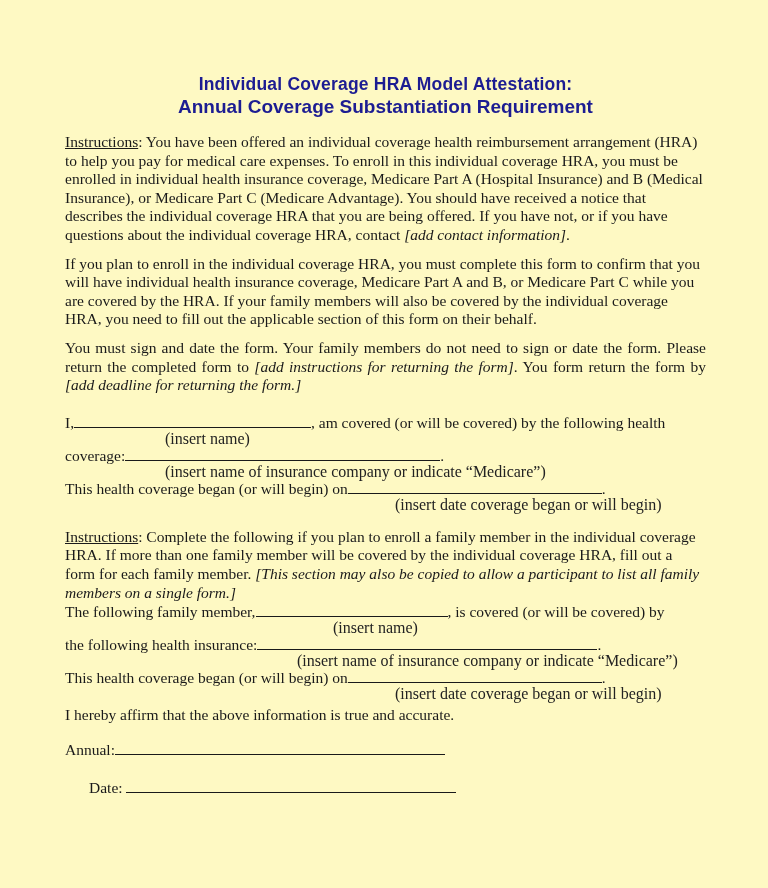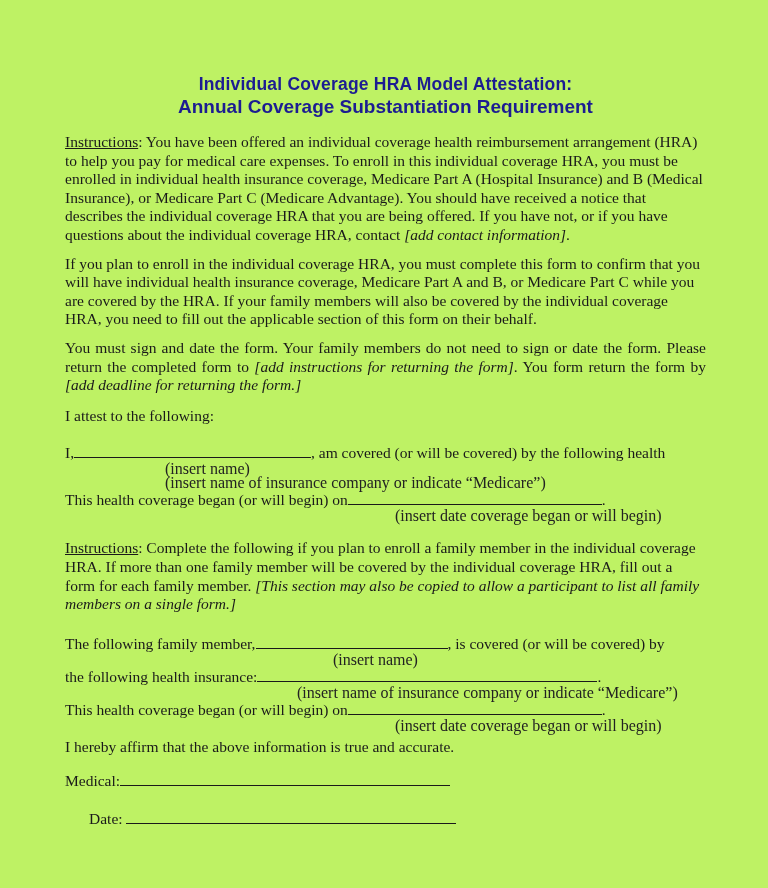--- a/index.html
+++ b/index.html
@@ -1,21 +1,21 @@
 <!DOCTYPE html>
 <html style="--title-color: #1c1c92; --text-color: #1a1a1a;"><head>
 <meta charset="utf-8">
 <style>
   html, body { margin: 0; padding: 0; background: #ffffff; }
   .page {
     position: relative;
     width: 768px;
     height: 888px;
     box-sizing: border-box;
-    background: #bef264;
+    background: #fef9c3;
     padding: 73px 62px 0 65px;
     font-family: "Liberation Serif", serif;
     font-size: 15.5px;
     line-height: 18.6px;
     color: var(--text-color, #1a1a1a);
     overflow: hidden;
   }
   .title { margin: 0; text-align: center; font-family: "Liberation Sans", sans-serif; font-weight: bold; color: var(--title-color, #1c1c92); }
   .title-line1 { display: block; font-size: 17.5px; line-height: 22px; letter-spacing: 0.2px; }
   .title-line2 { display: block; font-size: 19px; line-height: 20px; margin-top: 2px; }
@@ -23,21 +23,21 @@
   .p-intro   { margin-top: 16px; }
   .p-enroll  { margin-top: 10px; }
   .p-sign    { margin-top: 10px; text-align: justify; }
   .p-attest  { margin-top: 12px; }
   .p-family  { margin-top: 16px; }
   .p-affirm  { margin-top: 5px; }
   .ul { text-decoration: underline; }
   .it { font-style: italic; }
   .fillrow { margin: 0; line-height: 19px; white-space: nowrap; }
   .fr-1 { margin-top: 18px; }
-  .fr-f1 { margin-top: 20px; }
+  .fr-f1 { margin-top: 0; }
   .helper { font-size: 16px; line-height: 14px; color: #222222; }
   .blank {
     display: inline-block;
     height: 13px;
     border-bottom: 1.4px solid #1a1a1a;
     vertical-align: baseline;
   }
   .w-name-a { width: 237px; }
   .w-cov-a  { width: 315px; }
   .w-date-a { width: 254px; }
@@ -64,40 +64,40 @@
     <span class="title-line1">Individual Coverage HRA Model Attestation:</span>
     <span class="title-line2">Annual Coverage Substantiation Requirement</span>
   </h1>
 
   <p class="para p-intro"><span class="ul">Instructions</span><span>: You have been offered an individual coverage health reimbursement arrangement (HRA) to help you pay for medical care expenses. To enroll in this individual coverage HRA, you must be enrolled in individual health insurance coverage, Medicare Part A (Hospital Insurance) and B (Medical Insurance), or Medicare Part C (Medicare Advantage). You should have received a notice that describes the individual coverage HRA that you are being offered. If you have not, or if you have questions about the individual coverage HRA, contact </span><span class="it">[add contact information]</span><span>.</span></p>
 
   <p class="para p-enroll">If you plan to enroll in the individual coverage HRA, you must complete this form to confirm that you will have individual health insurance coverage, Medicare Part A and B, or Medicare Part C while you are covered by the HRA. If your family members will also be covered by the individual coverage HRA, you need to fill out the applicable section of this form on their behalf.</p>
 
   <p class="para p-sign"><span>You must sign and date the form. Your family members do not need to sign or date the form. Please return the completed form to </span><span class="it">[add instructions for returning the form]</span><span>. You form return the form by </span><span class="it">[add deadline for returning the form.]</span></p>
 
-  <p class="para p-attest">I attest to the following:</p>
 
   <div class="fillrow fr-1"><span>I,</span><span class="blank w-name-a"></span><span>, am covered (or will be covered) by the following health</span></div>
   <div class="helper h-name-a">(insert name)</div>
 
+  <div class="fillrow"><span>coverage:</span><span class="blank w-cov-a"></span><span>.</span></div>
   <div class="helper h-cov-a">(insert name of insurance company or indicate “Medicare”)</div>
 
   <div class="fillrow"><span>This health coverage began (or will begin) on</span><span class="blank w-date-a"></span><span>.</span></div>
   <div class="helper h-date">(insert date coverage began or will begin)</div>
 
   <p class="para p-family"><span class="ul">Instructions</span><span>: Complete the following if you plan to enroll a family member in the individual coverage HRA. If more than one family member will be covered by the individual coverage HRA, fill out a form for each family member. </span><span class="it">[This section may also be copied to allow a participant to list all family members on a single form.]</span></p>
 
   <div class="fillrow fr-f1"><span>The following family member,</span><span class="blank w-name-f"></span><span>, is covered (or will be covered) by</span></div>
   <div class="helper h-name-f">(insert name)</div>
 
   <div class="fillrow"><span>the following health insurance:</span><span class="blank w-cov-f"></span><span>.</span></div>
   <div class="helper h-cov-f">(insert name of insurance company or indicate “Medicare”)</div>
 
   <div class="fillrow"><span>This health coverage began (or will begin) on</span><span class="blank w-date-f"></span><span>.</span></div>
   <div class="helper h-date">(insert date coverage began or will begin)</div>
 
   <p class="para p-affirm">I hereby affirm that the above information is true and accurate.</p>
 
-  <div class="sigrow sig-signed"><span>Medical:</span><span class="blank w-signed"></span></div>
+  <div class="sigrow sig-signed"><span>Annual:</span><span class="blank w-signed"></span></div>
 
   <div class="sigrow sig-date"><span>Date: </span><span class="blank w-date-l"></span></div>
 
 </div>
 
 </body></html>

